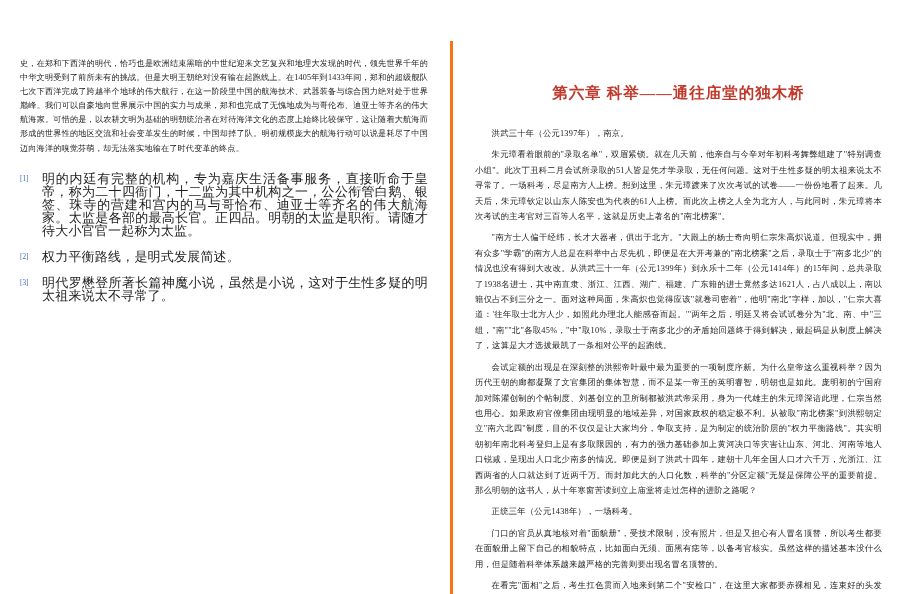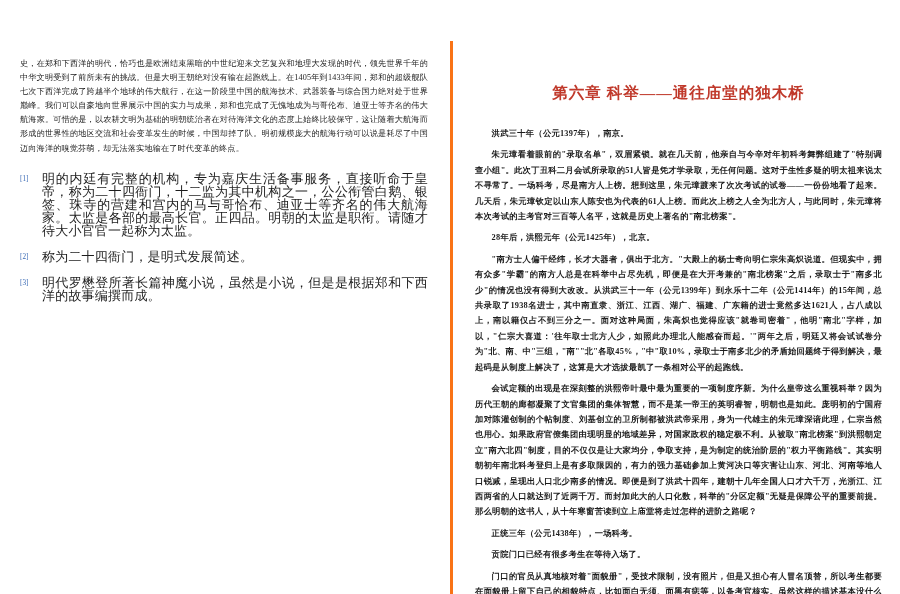--- a/index.html
+++ b/index.html
@@ -82,57 +82,54 @@
     font-family: "Liberation Serif", "DejaVu Serif", serif;
   }
   .right-body p {
     margin: 0 0 6px 0;
     font-size: 8.3px;
     line-height: 15.4px;
     text-align: justify;
     text-indent: 2em;
     letter-spacing: 0.25px;
     color: #1c1c1c;
-    font-weight: bold;
   }
 </style>
 </head>
 <body>
 
 <div class="spread">
 
   <div class="page page-left">
     <div class="body-text">
       <p class="noindent">史，在郑和下西洋的明代，恰巧也是欧洲结束黑暗的中世纪迎来文艺复兴和地理大发现的时代，领先世界千年的中华文明受到了前所未有的挑战。但是大明王朝绝对没有输在起跑线上。在1405年到1433年间，郑和的超级舰队七次下西洋完成了跨越半个地球的伟大航行，在这一阶段里中国的航海技术、武器装备与综合国力绝对处于世界巅峰。我们可以自豪地向世界展示中国的实力与成果，郑和也完成了无愧地成为与哥伦布、迪亚士等齐名的伟大航海家。可惜的是，以农耕文明为基础的明朝统治者在对待海洋文化的态度上始终比较保守，这让随着大航海而形成的世界性的地区交流和社会变革发生的时候，中国却掉了队。明初规模庞大的航海行动可以说是耗尽了中国迈向海洋的嗅觉芬萌，却无法落实地输在了时代变革的终点。</p>
     </div>
 
     <div class="notes">
       <div class="note-row">
         <span class="note-marker">[1]</span>
         <span class="note-text">明的内廷有完整的机构，专为嘉庆生活备事服务，直接听命于皇帝，称为二十四衙门，十二监为其中机构之一，公公衔管白鹅、银签、珠寺的营建和宫内的马与哥恰布、迪亚士等齐名的伟大航海家。太监是各部的最高长官。正四品。明朝的太监是职衔。请随才待大小官官一起称为太监。</span>
       </div>
       <div class="note-row">
         <span class="note-marker">[2]</span>
-        <span class="note-text">称为二十四衙门，是明式发展简述。</span>
+        <span class="note-text">权力平衡路线，是明式发展简述。</span>
       </div>
       <div class="note-row">
         <span class="note-marker">[3]</span>
-        <span class="note-text">明代罗懋登所著长篇神魔小说，虽然是小说，但是是根据郑和下西洋的故事编撰而成。</span>
+        <span class="note-text">明代罗懋登所著长篇神魔小说，虽然是小说，这对于生性多疑的明太祖来说太不寻常了。</span>
       </div>
     </div>
   </div>
 
   <div class="page page-right">
     <h1 class="chapter-title">第六章 科举——通往庙堂的独木桥</h1>
     <div class="right-body">
       <p>洪武三十年（公元1397年），南京。</p>
       <p>朱元璋看着眼前的"录取名单"，双眉紧锁。就在几天前，他亲自与今辛对年初科考舞弊组建了"特别调查小组"。此次丁丑科二月会试所录取的51人皆是凭才学录取，无任何问题。这对于生性多疑的明太祖来说太不寻常了。一场科考，尽是南方人上榜。想到这里，朱元璋踱来了次次考试的试卷——一份份地看了起来。几天后，朱元璋钦定以山东人陈安也为代表的61人上榜。而此次上榜之人全为北方人，与此同时，朱元璋将本次考试的主考官对三百等人名平，这就是历史上著名的"南北榜案"。</p>
-      <p>28年后，洪熙元年（公元1425年），北京。</p>
       <p>"南方士人偏干经纬，长才大器者，俱出于北方。"大殿上的杨士奇向明仁宗朱高炽说道。但现实中，拥有众多"学霸"的南方人总是在科举中占尽先机，即便是在大开考兼的"南北榜案"之后，录取士于"南多北少"的情况也没有得到大改改。从洪武三十一年（公元1399年）到永乐十二年（公元1414年）的15年间，总共录取了1938名进士，其中南直隶、浙江、江西、湖广、福建、广东籍的进士竟然多达1621人，占八成以上，南以籍仅占不到三分之一。面对这种局面，朱高炽也觉得应该"就卷司密着"，他明"南北"字样，加以，"仁宗大喜道：'往年取士北方人少，如照此办理北人能感奋而起。'"两年之后，明廷又将会试试卷分为"北、南、中"三组，"南""北"各取45%，"中"取10%，录取士于南多北少的矛盾始回题终于得到解决，最起码是从制度上解决了，这算是大才选拔最凯了一条相对公平的起跑线。</p>
       <p>会试定额的出现是在深刻整的洪熙帝叶最中最为重要的一项制度序新。为什么皇帝这么重视科举？因为历代王朝的廊都凝聚了文官集团的集体智慧，而不是某一帝王的英明睿智，明朝也是如此。庞明初的宁国府加对陈灌创制的个帖制度、刘基创立的卫所制都被洪武帝采用，身为一代雄主的朱元璋深谙此理，仁宗当然也用心。如果政府官僚集团由现明显的地域差异，对国家政权的稳定极不利。从被取"南北榜案"到洪熙朝定立"南六北四"制度，目的不仅仅是让大家均分，争取支持，是为制定的统治阶层的"权力平衡路线"。其实明朝初年南北科考登归上是有多取限因的，有力的强力基础参加上黄河决口等灾害让山东、河北、河南等地人口锐减，呈现出人口北少南多的情况。即便是到了洪武十四年，建朝十几年全国人口才六千万，光浙江、江西两省的人口就达到了近两千万。而封加此大的人口化数，科举的"分区定额"无疑是保障公平的重要前提。那么明朝的这书人，从十年寒窗苦读到立上庙堂将走过怎样的进阶之路呢？</p>
       <p>正统三年（公元1438年），一场科考。</p>
-      <p>贡院门口已经有很多考生在等待入场了。</p>
       <p>门口的官员从真地核对着"面貌册"，受技术限制，没有照片，但是又担心有人冒名顶替，所以考生都要在面貌册上留下自己的相貌特点，比如面白无须、面黑有痣等，以备考官核实。虽然这样的描述基本没什么用，但是随着科举体系越来越严格的完善则要出现名冒名顶替的。</p>
       <p>在看完"面相"之后，考生扛色贯而入地来到第二个"安检口"，在这里大家都要赤裸相见，连束好的头发都要解开，有些内内的考生不禁涨红了脸，有的考生则是一脸的无奈。</p>
     </div>
   </div>
 
 </div>
 
 </body></html>

